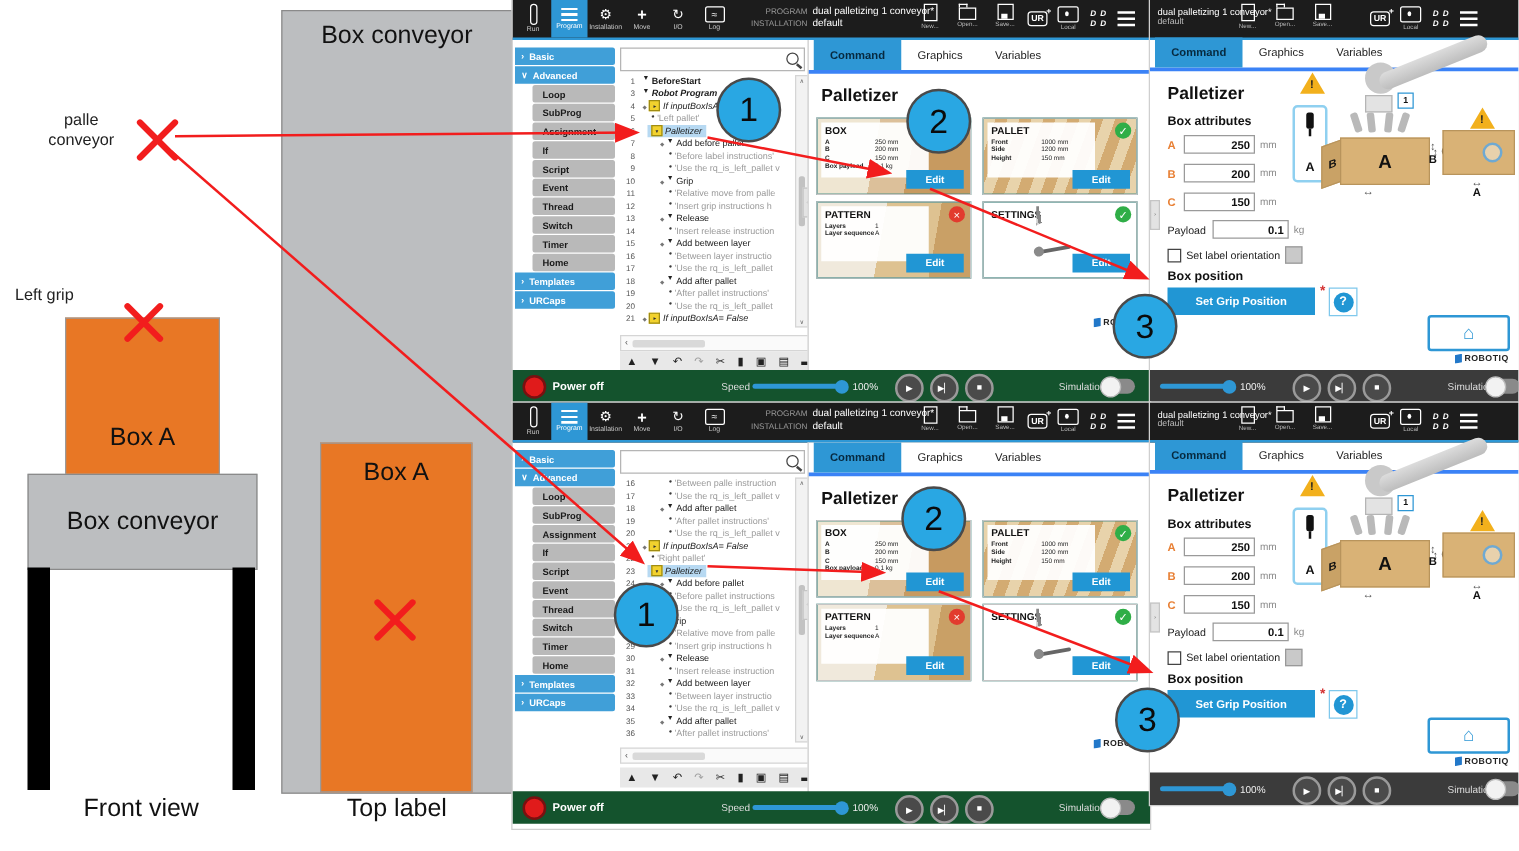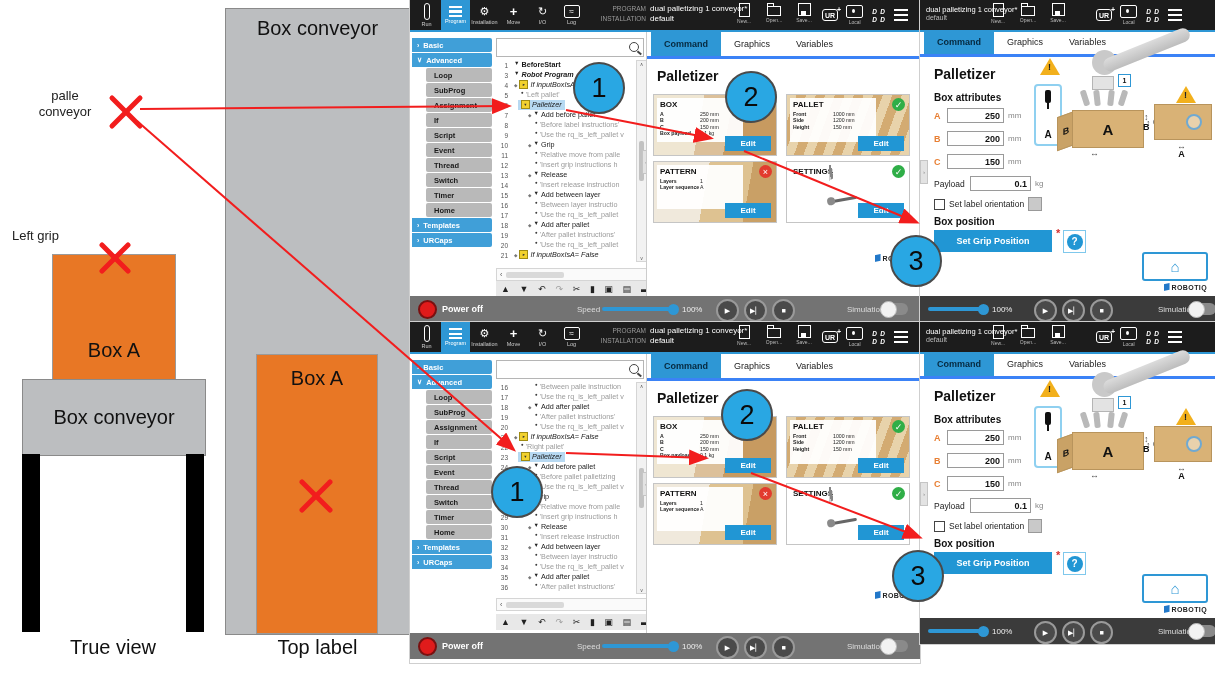--- a/index.html
+++ b/index.html
@@ -187,21 +187,21 @@
   .cdim{position:absolute;left:114px;top:58px;font-size:11px;font-weight:bold}
   .cdim::before{content:"↕ ";font-weight:normal;color:#555;font-size:9px}
   .adim{position:absolute;left:58px;top:90px;color:#555;font-size:9px}
   .tbox{position:absolute;left:122px;top:46px;width:56px;height:34px;background:#d9b276;border:1px solid #b8945c}
   .crossh{position:absolute;right:9px;top:50%;transform:translateY(-50%);width:12px;height:12px;border:2px solid #6fa9d2;border-radius:50%;background:rgba(255,255,255,.4)}
   .tb{position:absolute;left:-12px;top:7px;font-size:9px;font-weight:bold}
   .tb::before{content:"↕";display:block;color:#555;font-weight:normal;text-align:center}
   .ta{position:absolute;left:22px;top:36px;font-size:9px;font-weight:bold;text-align:center}
   .ta::before{content:"↔";display:block;color:#555;font-weight:normal;font-size:9px;margin-bottom:-2px}
   
-  .lpfoot{position:absolute;left:0;top:296px;width:532px;height:26px;background:#737373}
+  .lpfoot{position:absolute;left:0;top:296px;width:532px;height:26px;background:#14532d}
   .row.tall .lpfoot{top:311px}
   .rpfoot{position:absolute;left:0;top:296px;width:295px;height:26px;background:#3b3b3b}
   .pwr{position:absolute;left:8px;top:4px;width:15px;height:15px;border-radius:50%;background:#e01b1b;border:2px solid #7a1010}
   .pwrlbl{position:absolute;left:32px;top:8px;font-size:9px;color:#fff;font-weight:bold}
   .spdlbl{position:absolute;left:167px;top:9px;font-size:8px;color:#ddd}
   .slider{position:absolute;top:11px;height:4px;background:var(--accent,#2e97d5);border-radius:2px}
   .slider::after{content:"";position:absolute;right:-5px;top:-3.5px;width:11px;height:11px;border-radius:50%;background:var(--accent,#2e97d5)}
   .lpfoot .slider{left:192px;width:72px}
   .rpfoot .slider{left:8px;width:56px}
   .pct{position:absolute;top:9px;font-size:8px;color:#eee}
@@ -236,21 +236,21 @@
     </div>
     <div class="dg-label leftdownlbl">Left grip</div>
     <div class="fv-boxa">
         <span>Box A</span>
       </div>
     <div class="fv-conveyor">
         <span>Box conveyor</span>
       </div>
     <div class="leg l"></div>
     <div class="leg r"></div>
-    <div class="dg-caption cap-front">True view</div>
+    <div class="dg-caption cap-front">Front view</div>
     <div class="dg-caption cap-top">Top label</div>
   </div>
 
   <div>
 
     <div class="row" style="left: 410px; top: 0px;">
 
       <div class="lp">
         <div class="hdr">
           <div class="ntabs">
@@ -1146,21 +1146,21 @@
                 <span class="ticon ic-caret"></span>
                 <span class="ttext">Add before pallet</span>
               </span>
             </div>
 
             <div class="trow i3 comment">
               <span class="tnum">25</span>
               <span class="tnode">
 
                 <span class="ticon ic-dot"></span>
-                <span class="ttext">'Before pallet palletizing</span>
+                <span class="ttext">'Before pallet instructions</span>
               </span>
             </div>
 
             <div class="trow i3 comment">
               <span class="tnum">26</span>
               <span class="tnode">
 
                 <span class="ticon ic-dot"></span>
                 <span class="ttext">'Use the rq_is_left_pallet v</span>
               </span>

